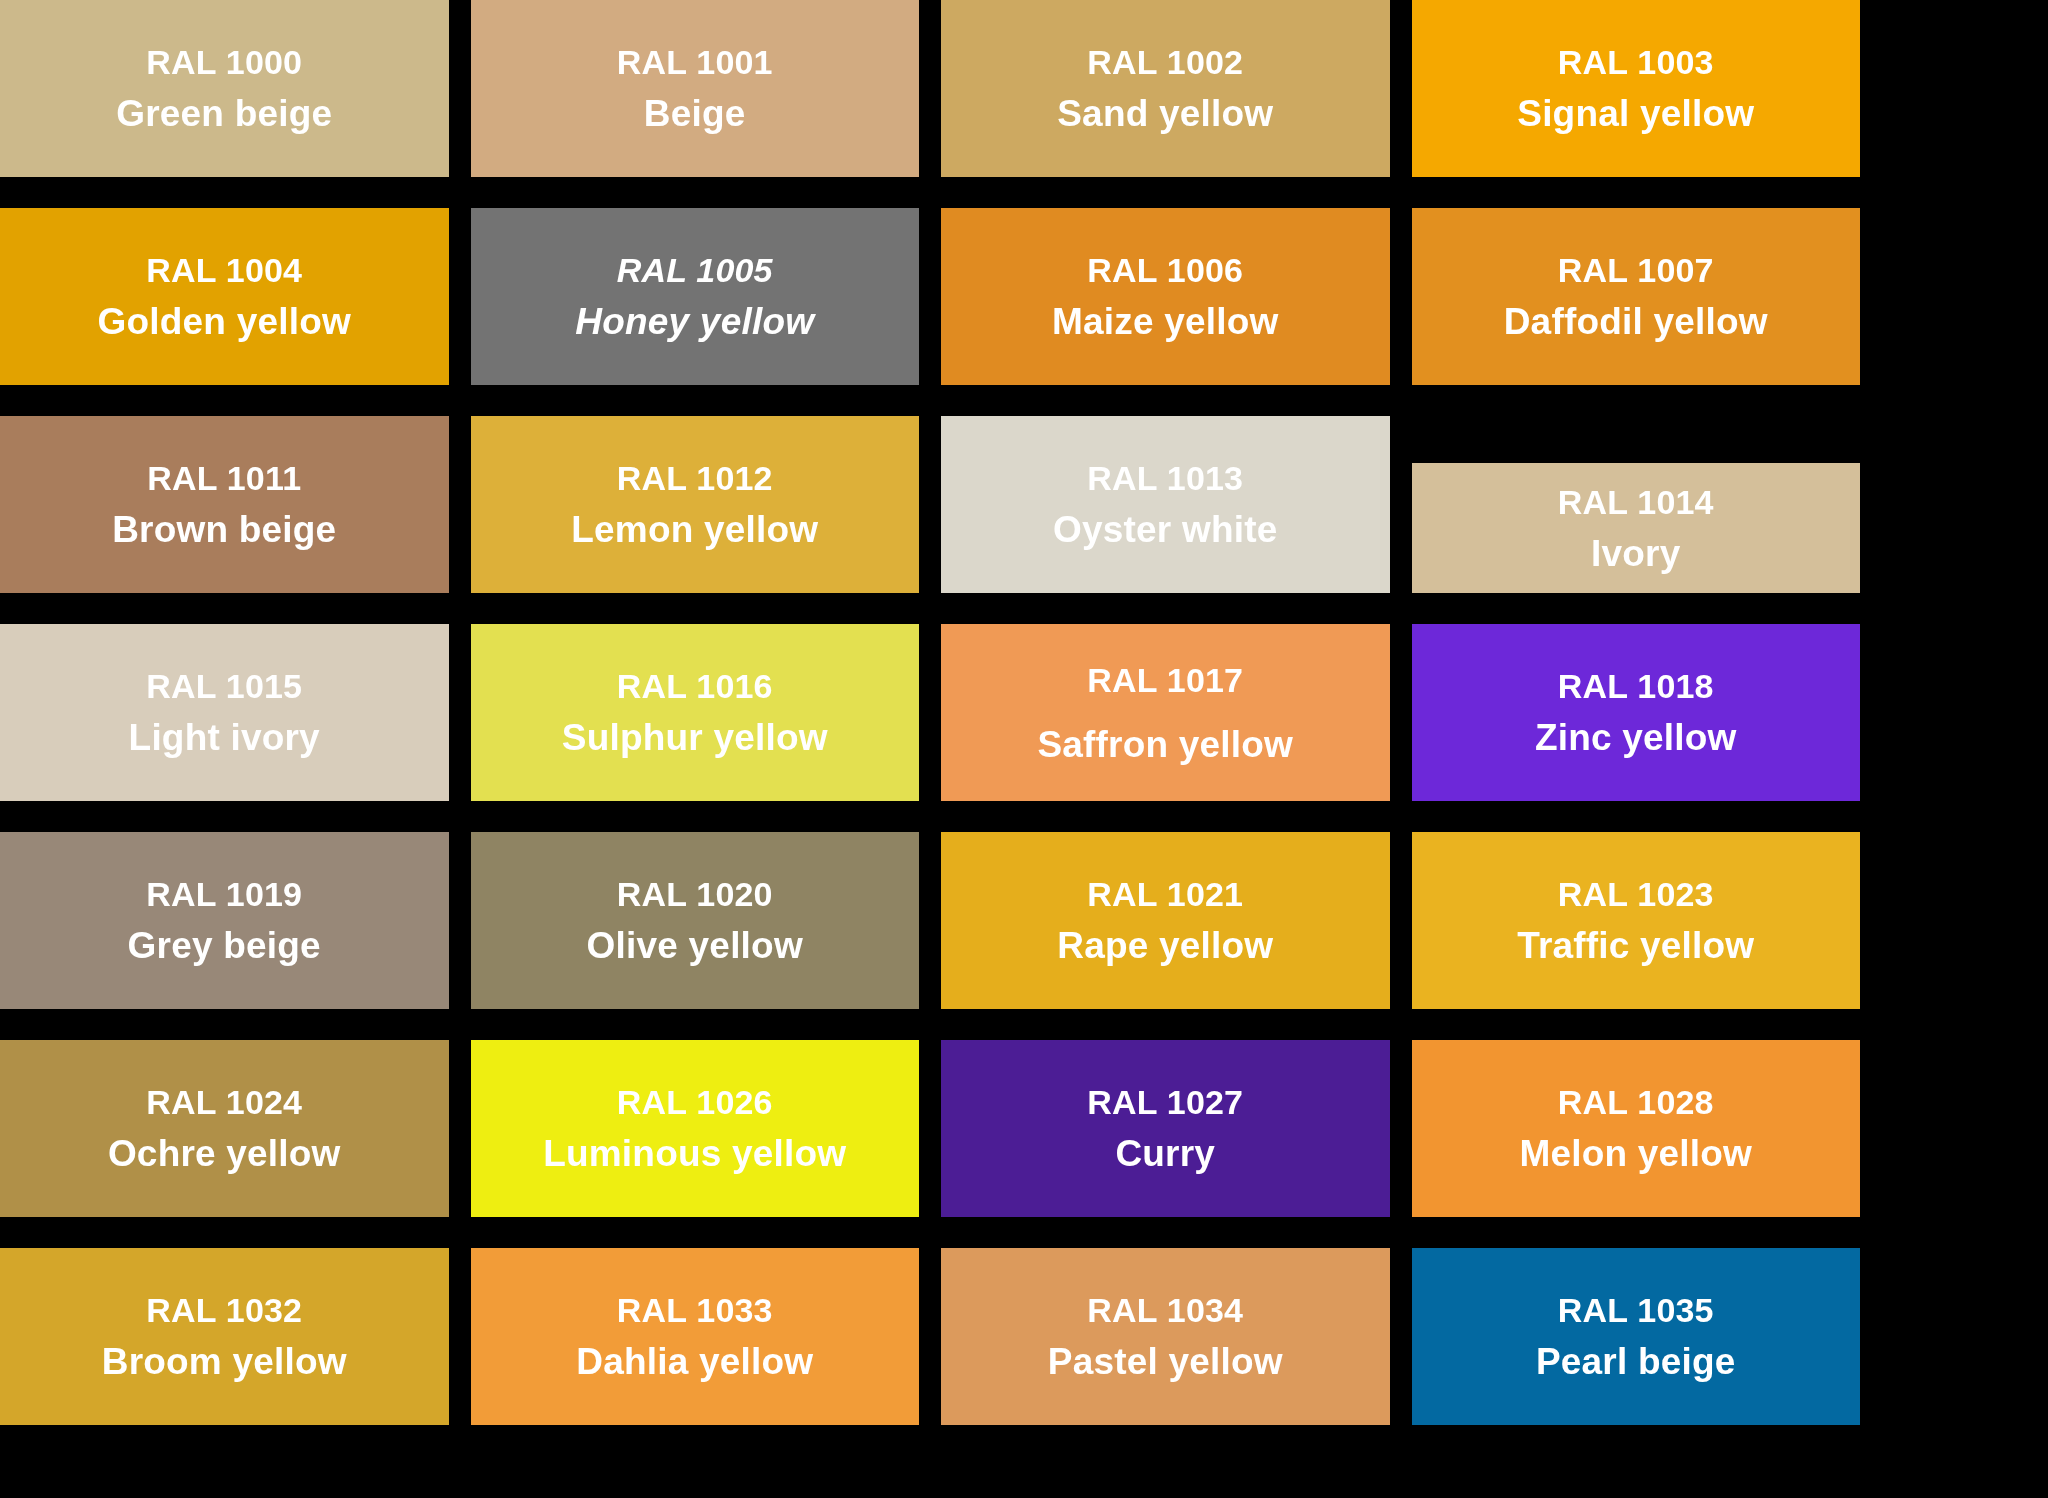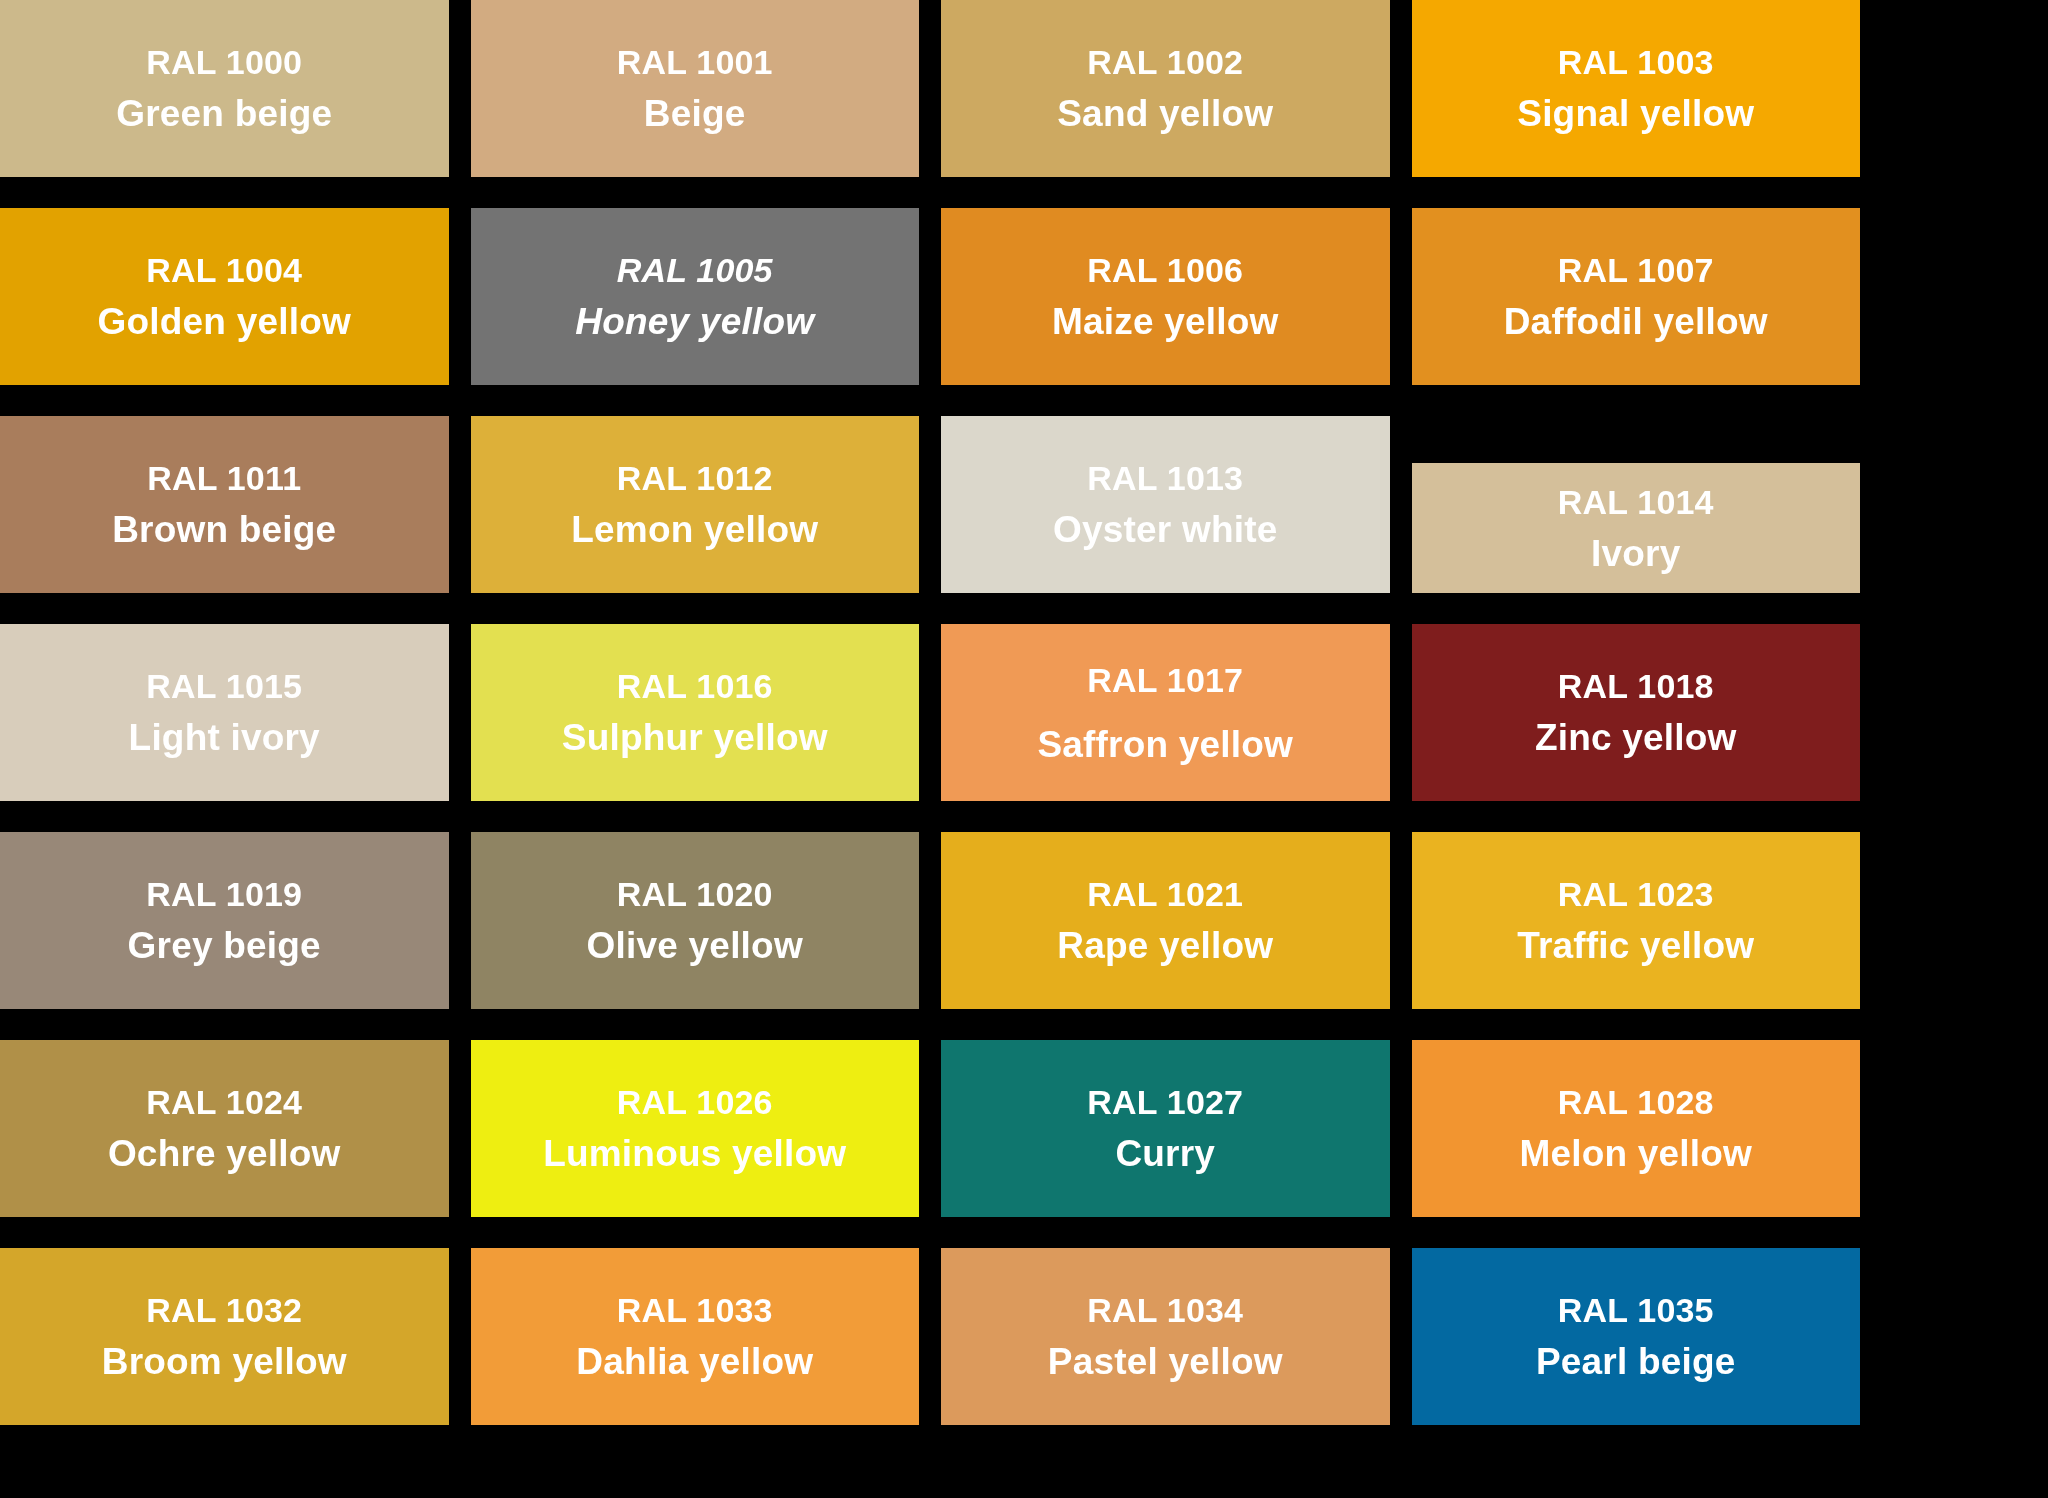--- a/index.html
+++ b/index.html
@@ -112,21 +112,21 @@
       <div class="swatch-name">Light ivory</div>
     </div>
     <div class="swatch" style="background-color: rgb(227, 224, 80);">
       <div class="swatch-code">RAL 1016</div>
       <div class="swatch-name">Sulphur yellow</div>
     </div>
     <div class="swatch" style="background-color: rgb(240, 154, 85); gap: 29px;">
       <div class="swatch-code">RAL 1017</div>
       <div class="swatch-name">Saffron yellow</div>
     </div>
-    <div class="swatch" style="background-color: #7f1d1d;">
+    <div class="swatch" style="background-color: #6d28d9;">
       <div class="swatch-code">RAL 1018</div>
       <div class="swatch-name">Zinc yellow</div>
     </div>
     <div class="swatch" style="background-color: rgb(152, 136, 120);">
       <div class="swatch-code">RAL 1019</div>
       <div class="swatch-name">Grey beige</div>
     </div>
     <div class="swatch" style="background-color: rgb(143, 132, 99);">
       <div class="swatch-code">RAL 1020</div>
       <div class="swatch-name">Olive yellow</div>
@@ -140,21 +140,21 @@
       <div class="swatch-name">Traffic yellow</div>
     </div>
     <div class="swatch" style="background-color: rgb(176, 144, 72);">
       <div class="swatch-code">RAL 1024</div>
       <div class="swatch-name">Ochre yellow</div>
     </div>
     <div class="swatch" style="background-color: rgb(238, 238, 17);">
       <div class="swatch-code">RAL 1026</div>
       <div class="swatch-name">Luminous yellow</div>
     </div>
-    <div class="swatch" style="background-color: #0f766e;">
+    <div class="swatch" style="background-color: #4c1d95;">
       <div class="swatch-code">RAL 1027</div>
       <div class="swatch-name">Curry</div>
     </div>
     <div class="swatch" style="background-color: rgb(242, 149, 48);">
       <div class="swatch-code">RAL 1028</div>
       <div class="swatch-name">Melon yellow</div>
     </div>
     <div class="swatch" style="background-color: rgb(212, 166, 42);">
       <div class="swatch-code">RAL 1032</div>
       <div class="swatch-name">Broom yellow</div>

